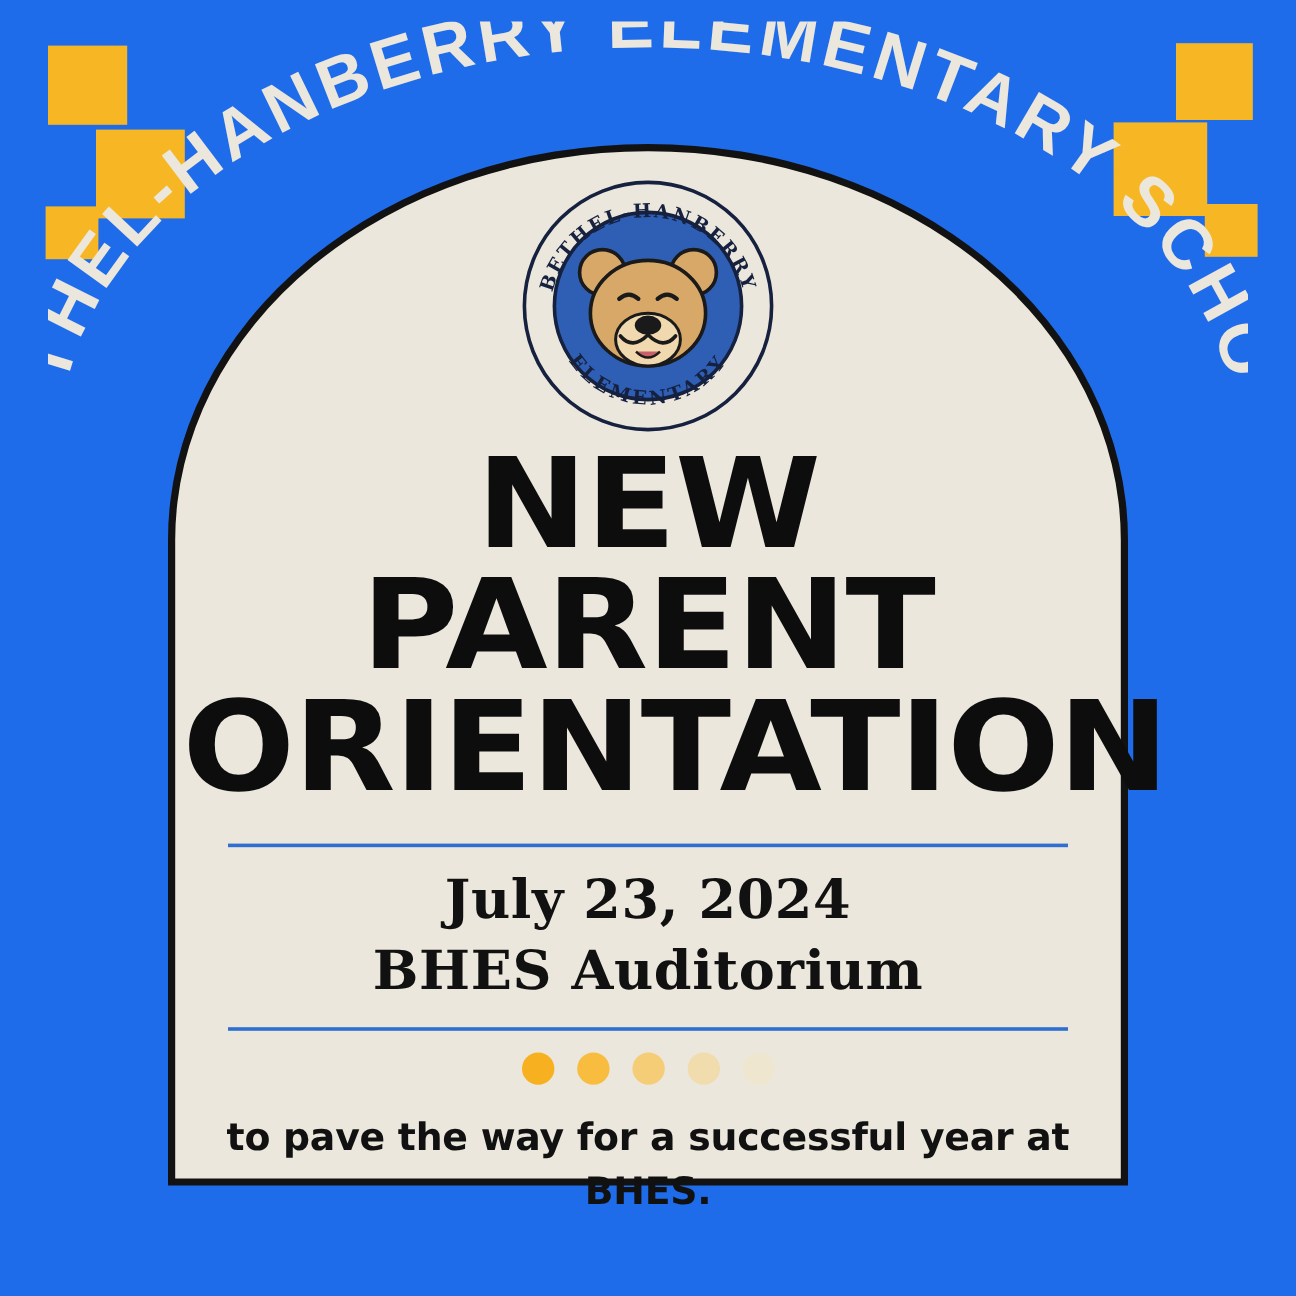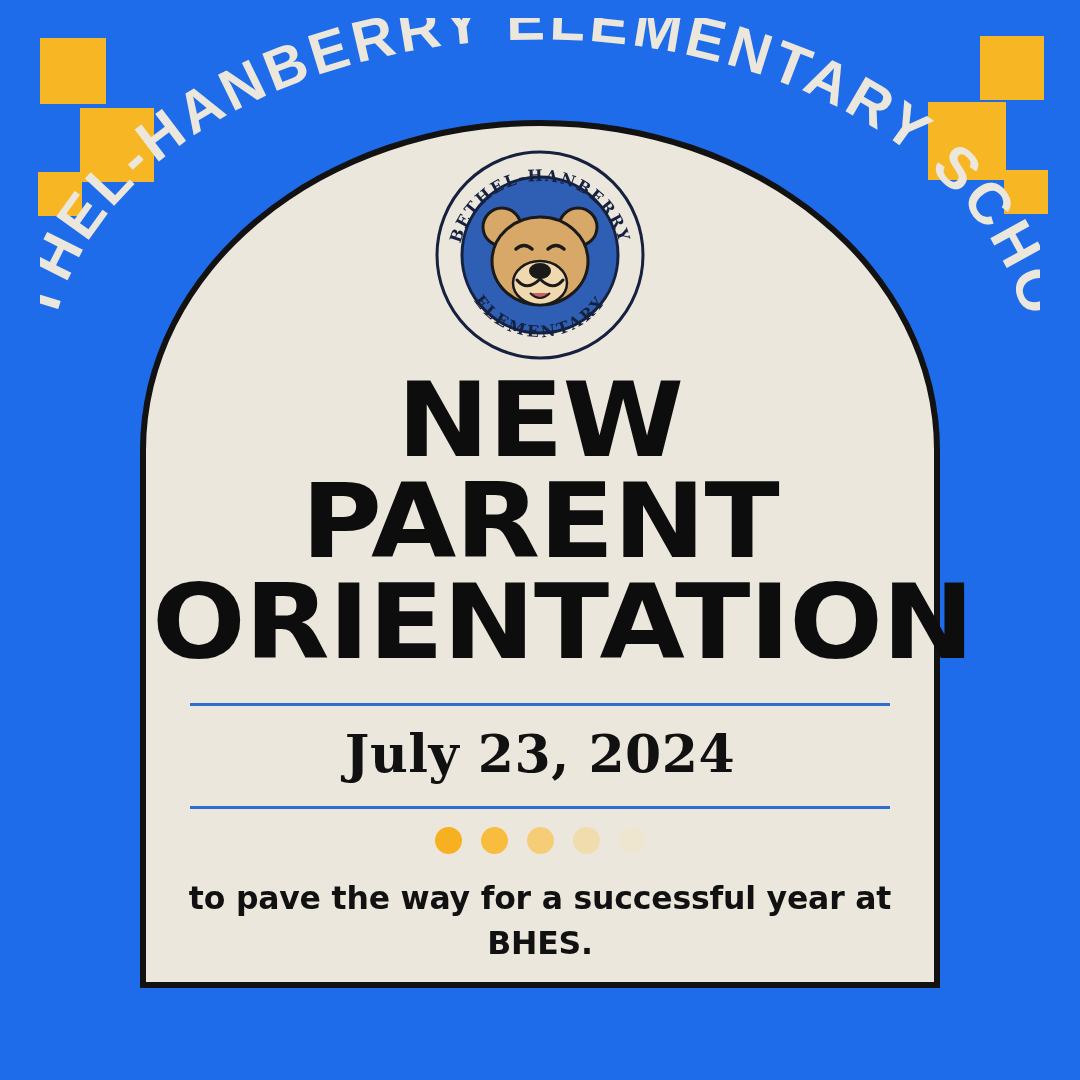--- a/index.html
+++ b/index.html
@@ -108,21 +108,21 @@
   }
   .rule.bottom { margin-top: 12px; }
 
   .details {
     padding: 14px 0 6px 0;
   }
   .details div {
     font-family: "DejaVu Serif", serif;
     font-weight: bold;
     color: #111;
-    font-size: 52px;
+    font-size: 45px;
     line-height: 1.32;
     letter-spacing: 0.5px;
   }
 
   .dots {
     display: flex;
     justify-content: center;
     gap: 19px;
     margin-top: 18px;
   }
@@ -198,20 +198,21 @@
   <div class="content">
     <div class="title">
       <span>NEW PARENT</span>
       <span class="line2">ORIENTATION</span>
     </div>
 
     <div class="rule"></div>
 
     <div class="details">
       <div>July 23, 2024</div>
+      <div>BHES Auditorium</div>
     </div>
 
     <div class="rule bottom"></div>
 
     <div class="dots">
       <div class="dot" style="background: rgb(247, 176, 31);"></div>
       <div class="dot" style="background: rgb(248, 188, 63);"></div>
       <div class="dot" style="background: rgb(246, 205, 119);"></div>
       <div class="dot" style="background: rgb(240, 220, 172);"></div>
       <div class="dot" style="background: rgb(239, 230, 207);"></div>

